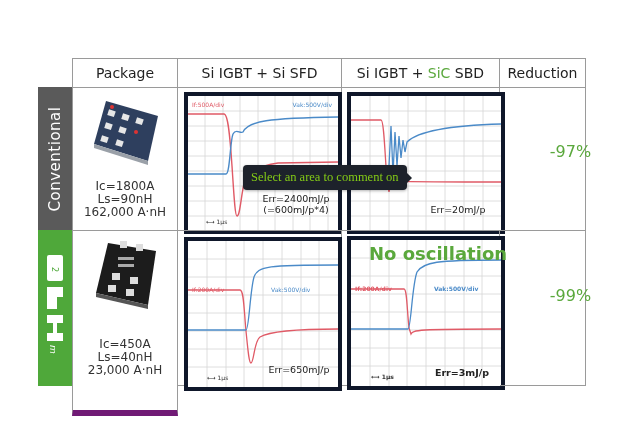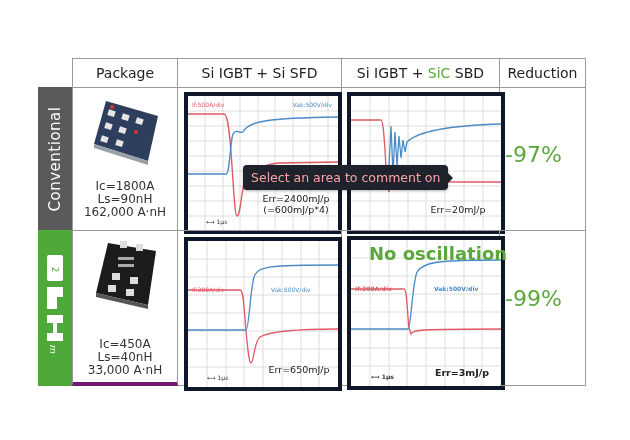--- a/index.html
+++ b/index.html
@@ -9,22 +9,22 @@
   .cell{border-right:1px solid #9a9a9a;border-top:1px solid #9a9a9a;}
   .side{left:38px;width:34px;color:#fff;display:flex;align-items:center;justify-content:center;}
   .side-label{transform:rotate(-90deg);white-space:nowrap;font-size:15px;letter-spacing:0.5px;}
   .pkgtext{position:absolute;left:0;right:0;text-align:center;font-size:12px;line-height:13px;color:#333;}
   .scope{position:absolute;background:#fff;border:4px solid #0f172a;}
   .scope svg{position:absolute;left:0;top:0;}
   .lbl{position:absolute;font-size:6px;}
   .err{position:absolute;font-size:9.5px;color:#222;text-align:center;}
   .red{color:#e05a66;}
   .blue{color:#4a8ac8;}
-  .pct{position:absolute;left:491px;width:85px;text-align:center;font-size:22px;color:#5aa83c;}
-  .tooltip{background:#1d222b;color:#fca5a5;border-radius:4px;font-size:12.5px;padding:8px 8px;display:flex;align-items:center;white-space:nowrap;box-shadow:0 1px 3px rgba(0,0,0,.3);}
+  .pct{position:absolute;left:528px;width:85px;text-align:center;font-size:16px;color:#5aa83c;}
+  .tooltip{background:#1d222b;color:#84cc16;border-radius:4px;font-size:12.5px;padding:8px 8px;display:flex;align-items:center;white-space:nowrap;box-shadow:0 1px 3px rgba(0,0,0,.3);font-family:Liberation Serif, serif;}
   .tooltip:after{content:"";position:absolute;right:-5px;top:8px;border-left:5px solid #1d222b;border-top:5px solid transparent;border-bottom:5px solid transparent;}
 </style>
 </head>
 <body>
 
 <div class="abs hdr" style="left:72px;width:106px;border-left:1px solid #9a9a9a;">
     <span>Package</span>
   </div>
 <div class="abs hdr" style="left:178px;width:164px;">
     <span>Si IGBT + Si SFD</span>
@@ -127,41 +127,41 @@
       <path d="M0 24 L30 24 C33 24 34 60 36 85 L38 96 L40 85 C42 85 60 86 150 86" fill="none" stroke="#e05a66" stroke-width="1.3"></path>
       <path d="M0 80 L36 80 L38 70 L40 30 L42 78 L44 36 L46 70 L48 40 L50 62 L52 44 L54 56 L56 46 C62 40 80 30 150 28" fill="none" stroke="#4a8ac8" stroke-width="1.3"></path>
     </svg>
     <div class="err" style="left:72px;top:108px;width:70px;">Err=20mJ/p</div>
   </div>
 </div>
 
 <div class="abs cell" style="left:500px;top:87px;width:86px;height:143px;"></div>
 <div class="pct" style="top:142px;">-97%</div>
 
-<div class="abs cell" style="left:72px;top:230px;width:106px;height:156px;border-left:1px solid #9a9a9a;border-bottom:4px solid #701a75;">
+<div class="abs cell" style="left:72px;top:230px;width:106px;height:186px;border-left:1px solid #9a9a9a;border-bottom:6px solid #701a75;">
   <svg width="80" height="75" viewBox="0 0 80 75" style="position:absolute;left:13px;top:6px;">
     <polygon points="22,6 70,14 62,68 10,56" fill="#1c1c1c"></polygon>
     <polygon points="10,56 62,68 62,72 10,60" fill="#555"></polygon>
     <g fill="#ddd">
       <rect x="34" y="4" width="7" height="7"></rect>
         <rect x="50" y="7" width="7" height="7"></rect>
       <rect x="26" y="36" width="8" height="7"></rect>
         <rect x="44" y="40" width="8" height="7"></rect>
         <rect x="22" y="48" width="8" height="7"></rect>
         <rect x="40" y="52" width="8" height="7"></rect>
     </g>
     <g fill="#aaa">
         <rect x="32" y="20" width="16" height="3"></rect>
         <rect x="32" y="27" width="16" height="3"></rect>
       </g>
   </svg>
   <div class="pkgtext" style="top:107px;">
     <div>Ic=450A</div>
     <div>Ls=40nH</div>
-    <div>33,000 A·nH</div>
+    <div>23,000 A·nH</div>
   </div>
 </div>
 
 <div class="abs cell" style="left:178px;top:230px;width:164px;height:156px;border-bottom:1px solid #9a9a9a;">
   <div class="scope" style="left:6px;top:6px;width:150px;height:146px;">
     <svg width="150" height="146" viewBox="0 0 150 146">
       <g stroke="#d6d6d6" stroke-width="0.8">
         <line x1="19" y1="0" x2="19" y2="146"></line>
           <line x1="38" y1="0" x2="38" y2="146"></line>
           <line x1="56" y1="0" x2="56" y2="146"></line>

